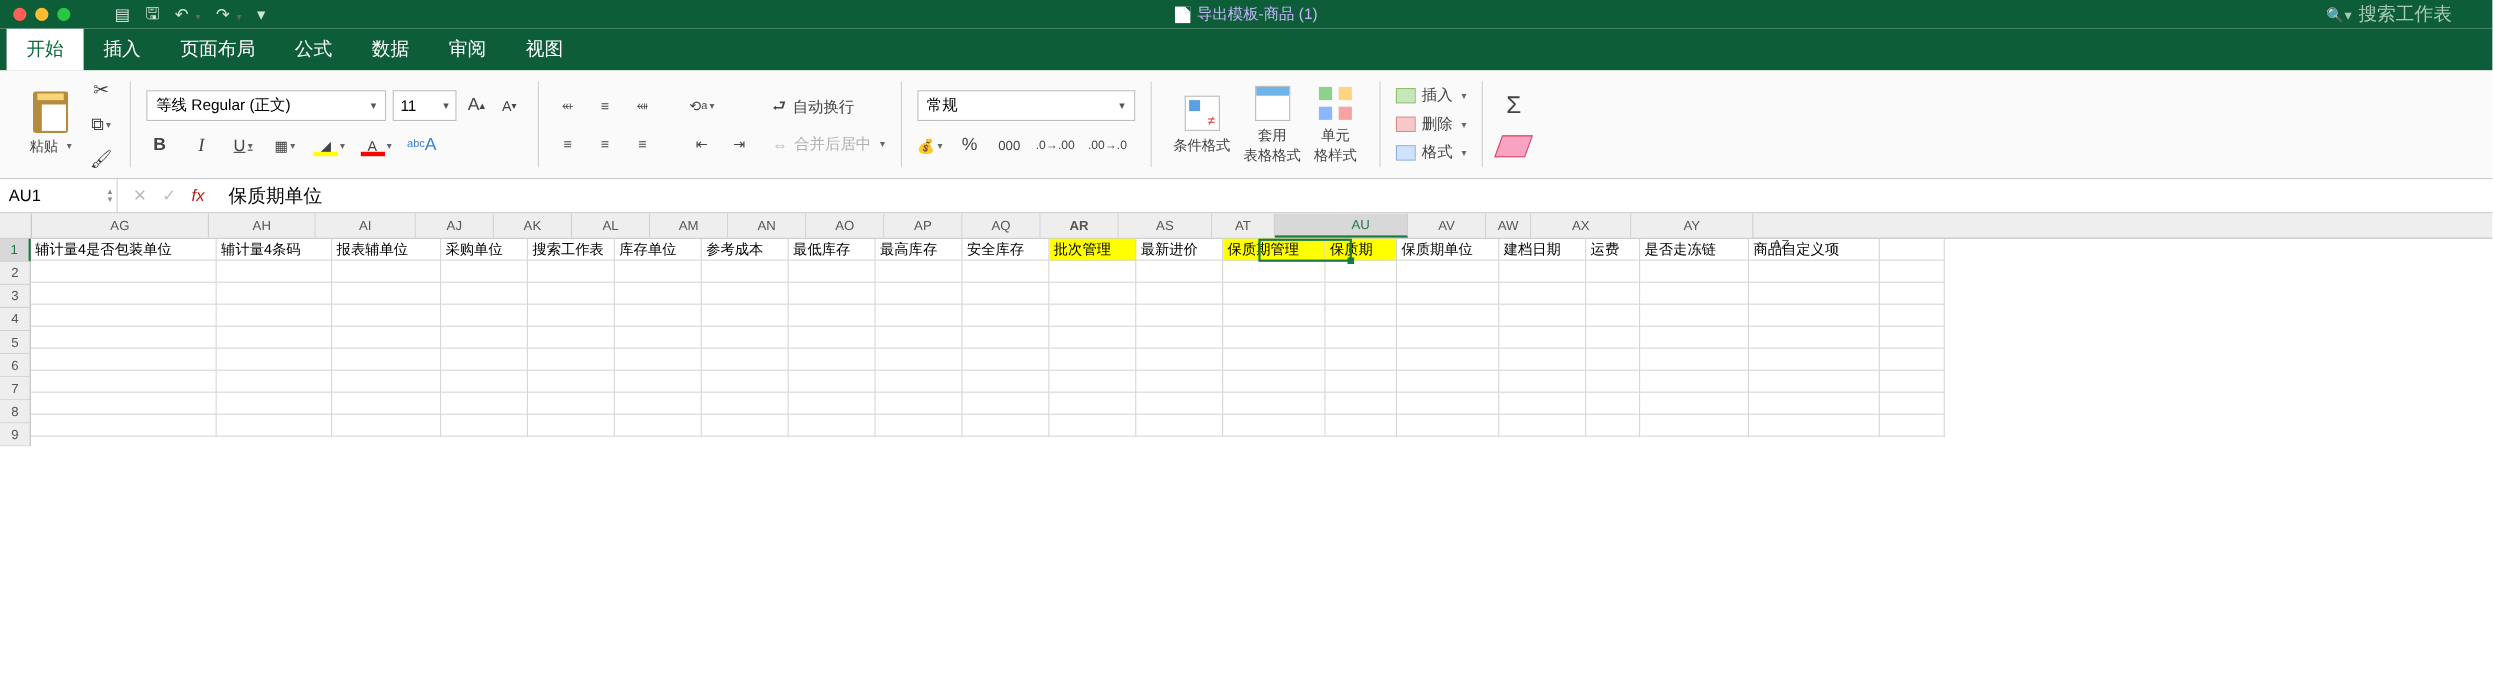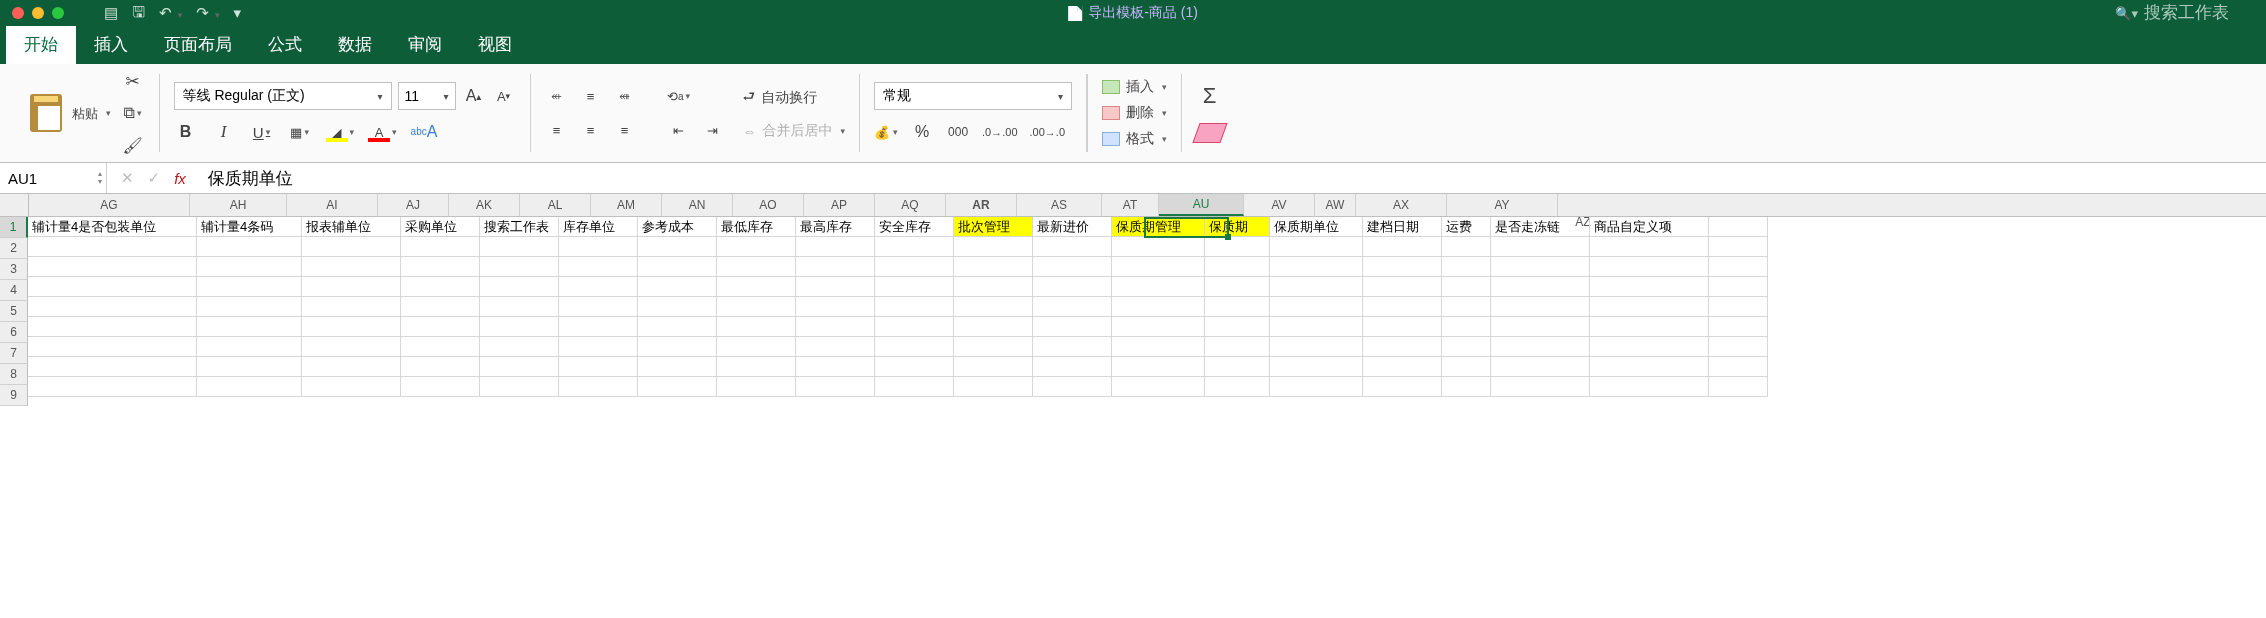--- a/index.html
+++ b/index.html
@@ -20,21 +20,21 @@
 .search input{background:transparent;border:none;color:#bef264;font-size:17px;outline:none;width:110px}
 .search input::placeholder{color:#a9c9ba}
 
 .menubar{height:38px;background:#0e5d39;display:flex;align-items:flex-end;padding:0 6px}
 .tab{padding:8px 18px;color:#fff;font-size:17px}
 .tab.active{background:#fff;color:#0a6b3f;font-weight:500}
 
 .ribbon{height:98px;background:#fafafa;border-bottom:1px solid #bfbfbf;display:flex;align-items:stretch;padding:0 8px}
 .group{display:flex;align-items:center;padding:0 14px;position:relative}
 .sep{width:1px;background:#d0d0d0;margin:10px 0}
-.col{display:flex;flex-direction:row;justify-content:flex-start;align-items:center;gap:2px}
+.col{display:flex;flex-direction:column;justify-content:flex-start;align-items:center;gap:2px}
 .row{display:flex;align-items:center;gap:6px}
 .stack{display:flex;flex-direction:column;gap:8px;justify-content:center}
 .btn{display:inline-flex;align-items:center;justify-content:center;min-width:24px;height:24px;color:#444}
 .dd{font-size:9px;color:#666;margin-left:2px}
 .fontname{height:26px;border:1px solid #c0c0c0;background:#fff;display:flex;align-items:center;padding:0 8px;font-size:14px;min-width:200px;justify-content:space-between}
 .fontsize{height:26px;border:1px solid #c0c0c0;background:#fff;display:flex;align-items:center;padding:0 6px;font-size:14px;width:44px;justify-content:space-between}
 .numfmt{height:26px;border:1px solid #c0c0c0;background:#fff;display:flex;align-items:center;padding:0 8px;font-size:14px;min-width:180px;justify-content:space-between}
 .caret{font-size:10px;color:#555}
 .biglabel{font-size:13px;color:#444;margin-top:2px}
 .bigbtn{display:flex;flex-direction:column;align-items:center;justify-content:center;padding:0 6px}
@@ -223,20 +223,42 @@
         <span class="btn" style="color:#d6a100">💰<span class="dd">▾</span></span>
         <span class="btn" style="font-size:16px">%</span>
         <span class="btn" style="font-size:12px">000</span>
         <span class="btn" style="font-size:11px">.0→.00</span>
         <span class="btn" style="font-size:11px">.00→.0</span>
       </div>
     </div>
   </div>
   <div class="sep"></div>
 
+  <div class="group">
+    <div class="bigbtn">
+      <div class="ic">
+          <div class="ic-cond"></div>
+        </div>
+      <span class="biglabel">条件格式</span>
+    </div>
+    <div class="bigbtn">
+      <div class="ic">
+          <div class="ic-tblfmt"></div>
+        </div>
+      <span class="biglabel" style="white-space:pre;text-align:center">套用
+表格格式</span>
+    </div>
+    <div class="bigbtn">
+      <div class="ic">
+          <div class="ic-cellstyle"></div>
+        </div>
+      <span class="biglabel" style="white-space:pre;text-align:center">单元
+格样式</span>
+    </div>
+  </div>
   <div class="sep"></div>
 
   <div class="group">
     <div class="stack" style="gap:8px">
       <div class="cellop ins">
           <div class="sq"></div>
           <span>插入</span> 
           <span class="dd">▾</span>
         </div>
       <div class="cellop del">
@@ -290,21 +312,21 @@
         <div class="ch" style="width: 70px;">AK</div>
         <div class="ch" style="width: 70px;">AL</div>
         <div class="ch" style="width: 70px;">AM</div>
         <div class="ch" style="width: 70px;">AN</div>
         <div class="ch" style="width: 70px;">AO</div>
         <div class="ch" style="width: 70px;">AP</div>
         <div class="ch" style="width: 70px;">AQ</div>
         <div class="ch" style="width: 70px; font-weight: bold;">AR</div>
         <div class="ch" style="width: 84px;">AS</div>
         <div class="ch" style="width: 56px;">AT</div>
-        <div class="ch sel" style="width: 84px;">AU</div>
+        <div class="ch sel" style="width: 84px; padding-left: 36px;">AU</div>
         <div class="ch" style="width: 70px;">AV</div>
         <div class="ch" style="width: 40px;">AW</div>
         <div class="ch" style="width: 90px;">AX</div>
         <div class="ch" style="width: 110px;">AY</div>
         <div class="ch" style="width: 50px; margin-top: 28px;">AZ</div>
       </div>
   </div>
   <div class="gbody">
     <div class="rownums" id="rownums">
         <div class="rn sel">1</div>

